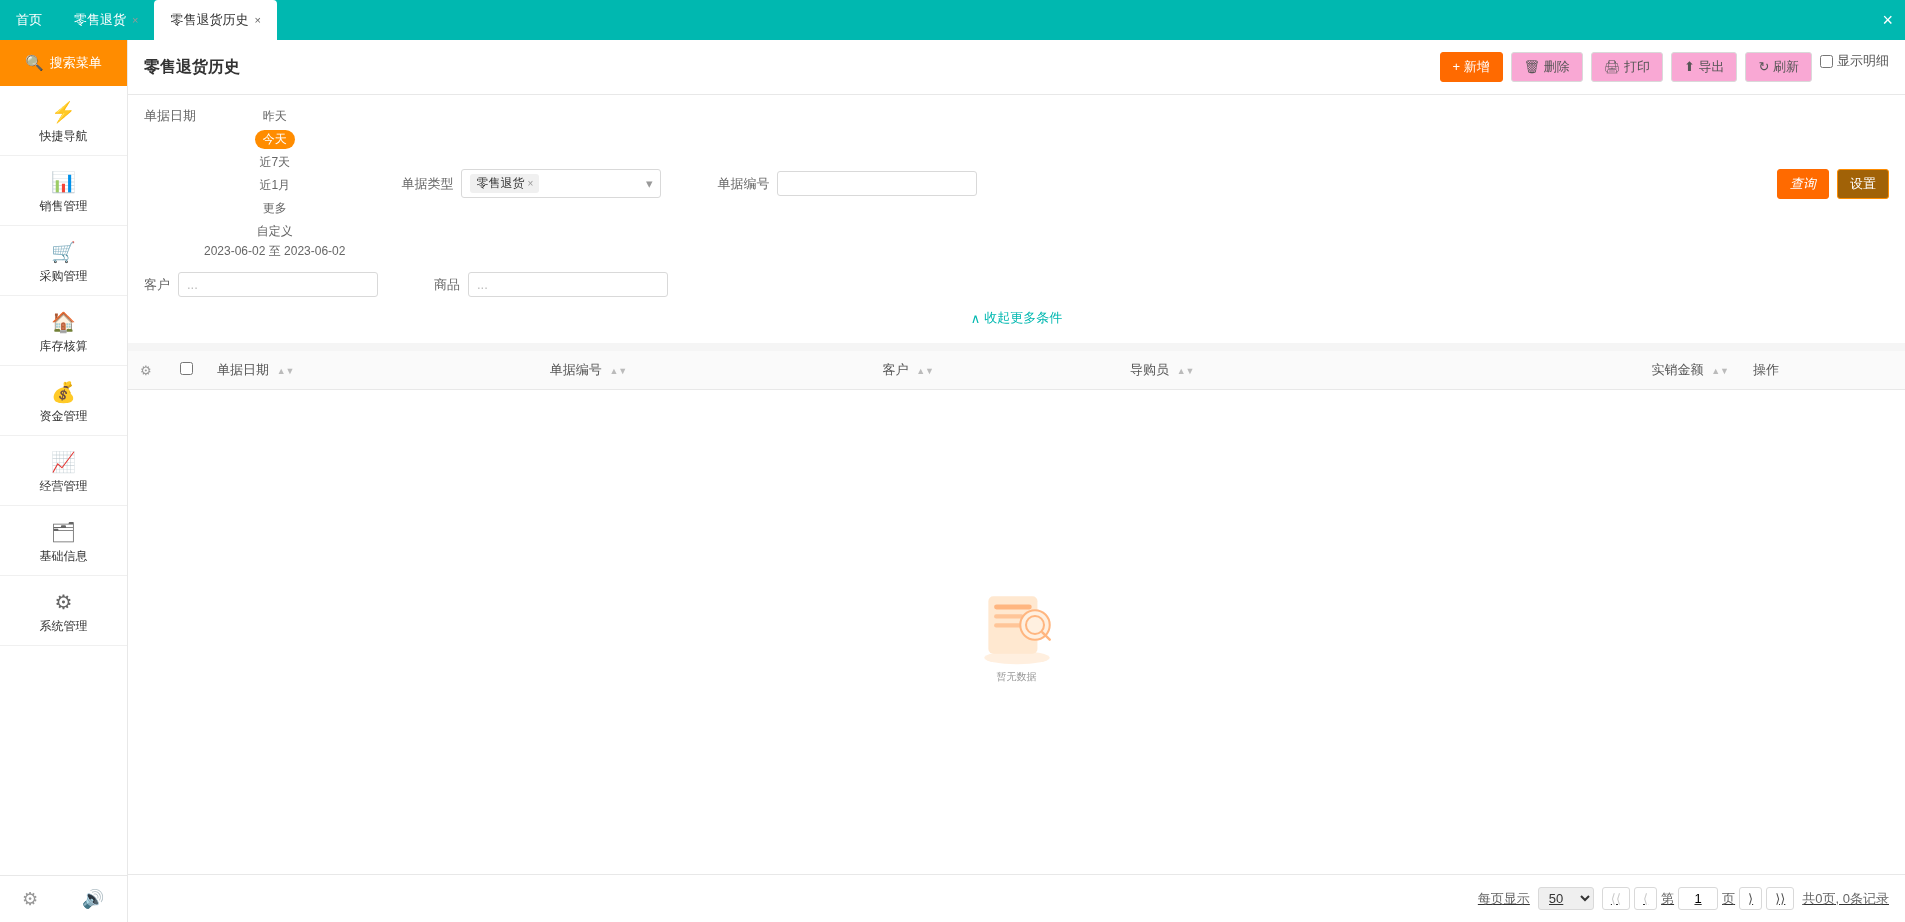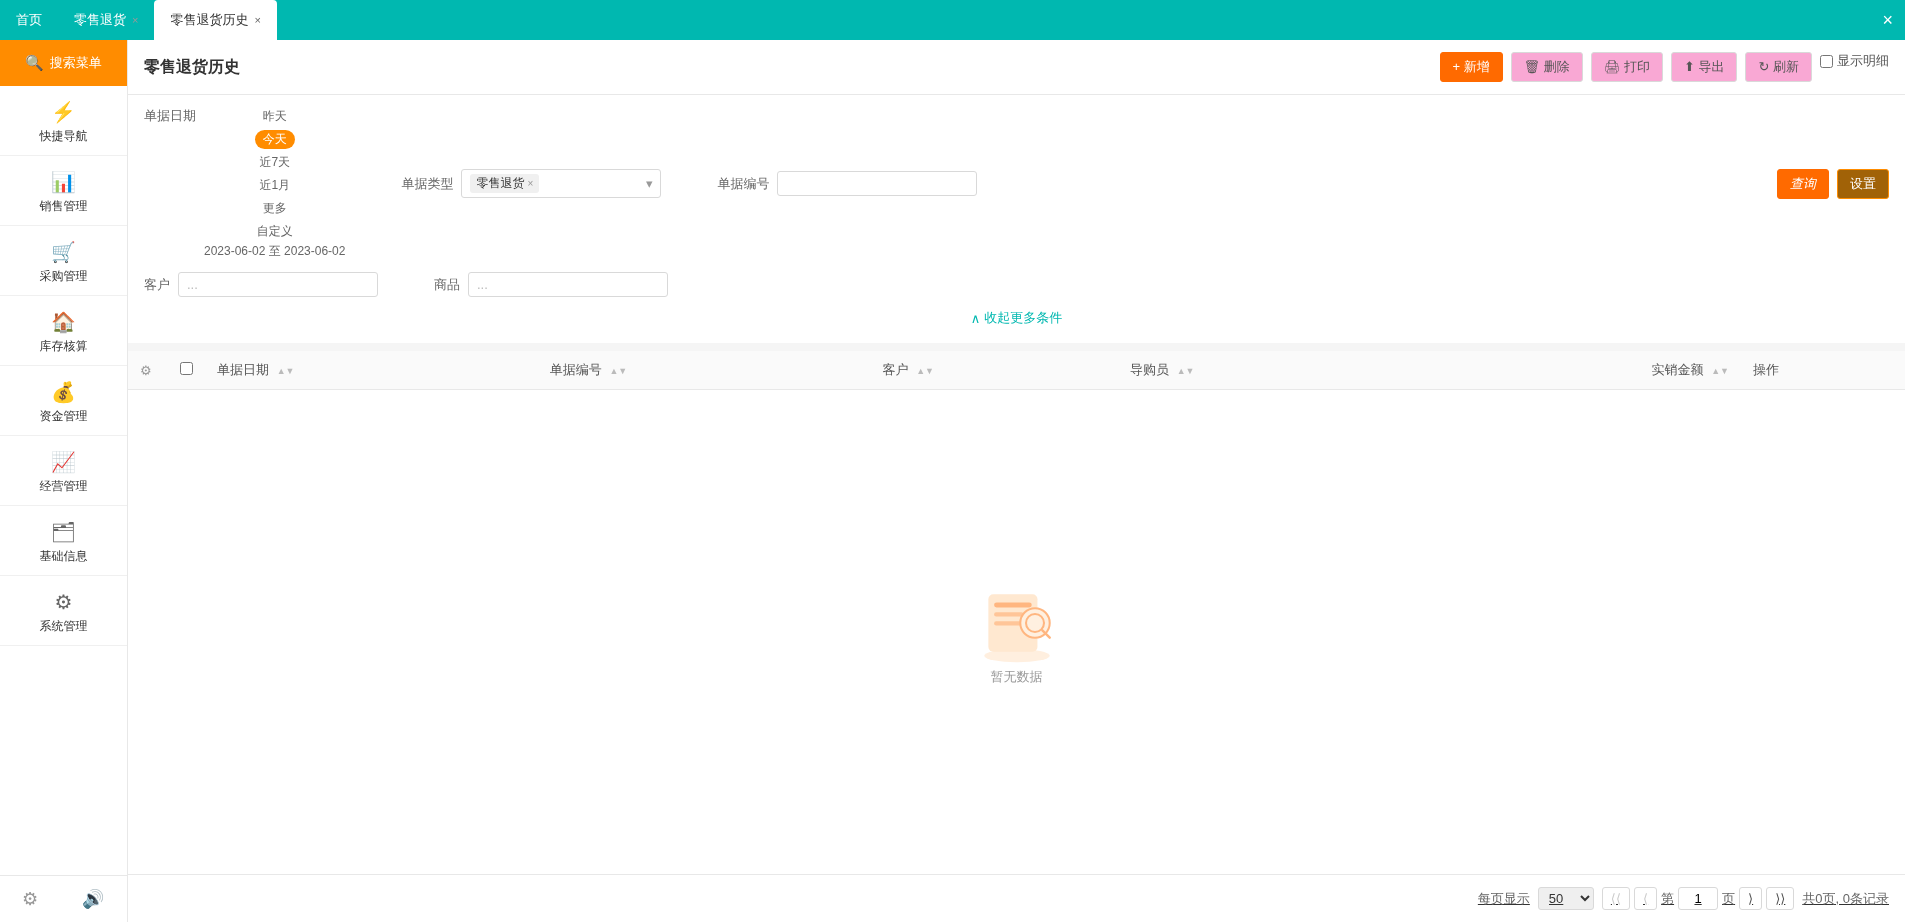--- a/index.html
+++ b/index.html
@@ -52,21 +52,21 @@
     .filter-type-arrow { margin-left: auto; color: #999; }
     .collapse-btn { display: flex; align-items: center; gap: 4px; color: #00b8b0; cursor: pointer; font-size: 13px; margin-bottom: 8px; }
 
     
     .table-container { background: #fff; flex: 1; display: flex; flex-direction: column; margin: 0 0 0 0; }
     table { width: 100%; border-collapse: collapse; }
     thead tr { background: #fafafa; border-bottom: 1px solid #e8e8e8; }
     th { padding: 10px 12px; text-align: left; font-weight: 500; color: #555; font-size: 13px; white-space: nowrap; }
     th .sort-icons { display: inline-flex; flex-direction: column; margin-left: 4px; font-size: 9px; color: #bbb; line-height: 1; }
     .checkbox-col { width: 36px; }
-    .empty-text { color: #999; font-size: 13px; }
+    .empty-text { color: #999; font-size: 10px; }
 
     
     .pagination { display: flex; align-items: center; justify-content: flex-end; padding: 12px 16px; border-top: 1px solid #e8e8e8; background: #fff; gap: 8px; text-decoration: underline; }
     .pagination-label { color: #666; font-size: 13px; }
     .pagination-select { border: 1px solid #d9d9d9; border-radius: 3px; padding: 2px 6px; font-size: 13px; color: #333; }
     .pagination-nav { display: flex; align-items: center; gap: 4px; }
     .pagination-btn { border: 1px solid #d9d9d9; border-radius: 3px; padding: 3px 8px; background: #fff; cursor: pointer; color: #555; font-size: 13px; }
     .pagination-btn:disabled { color: #ccc; cursor: not-allowed; }
     .pagination-input { border: 1px solid #d9d9d9; border-radius: 3px; padding: 3px 6px; width: 40px; text-align: center; font-size: 13px; }
     .pagination-total { color: #666; font-size: 13px; }

